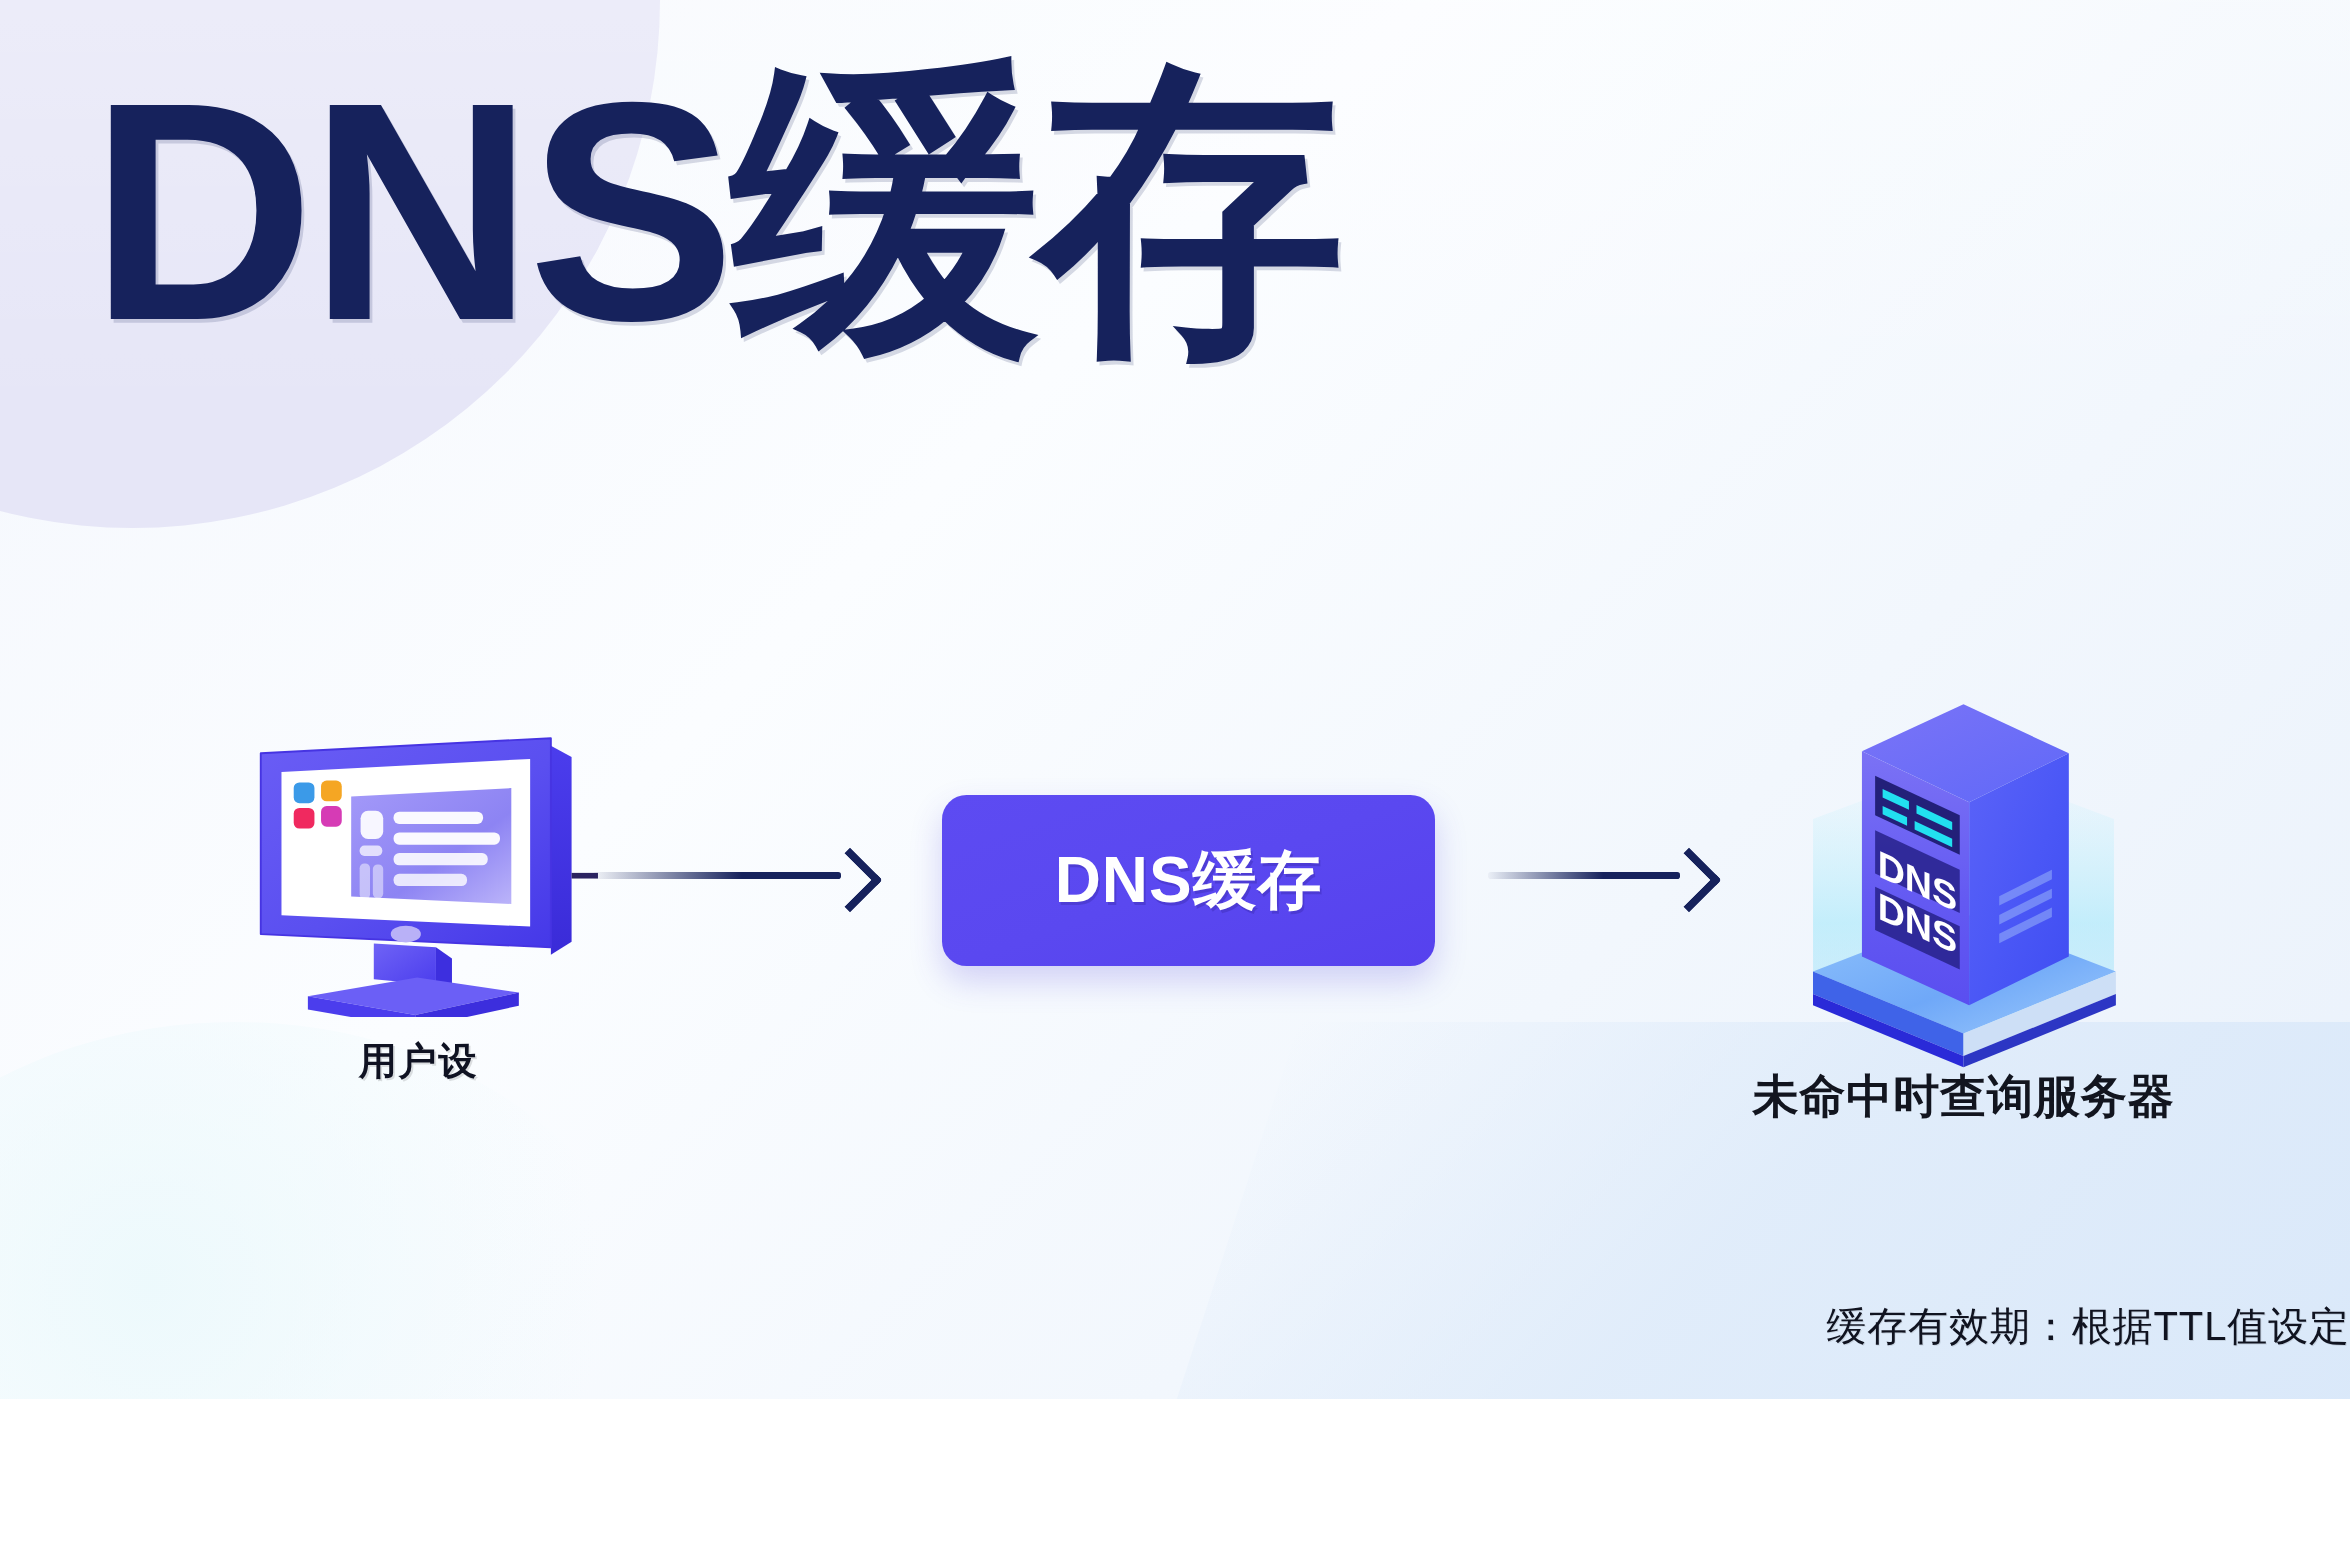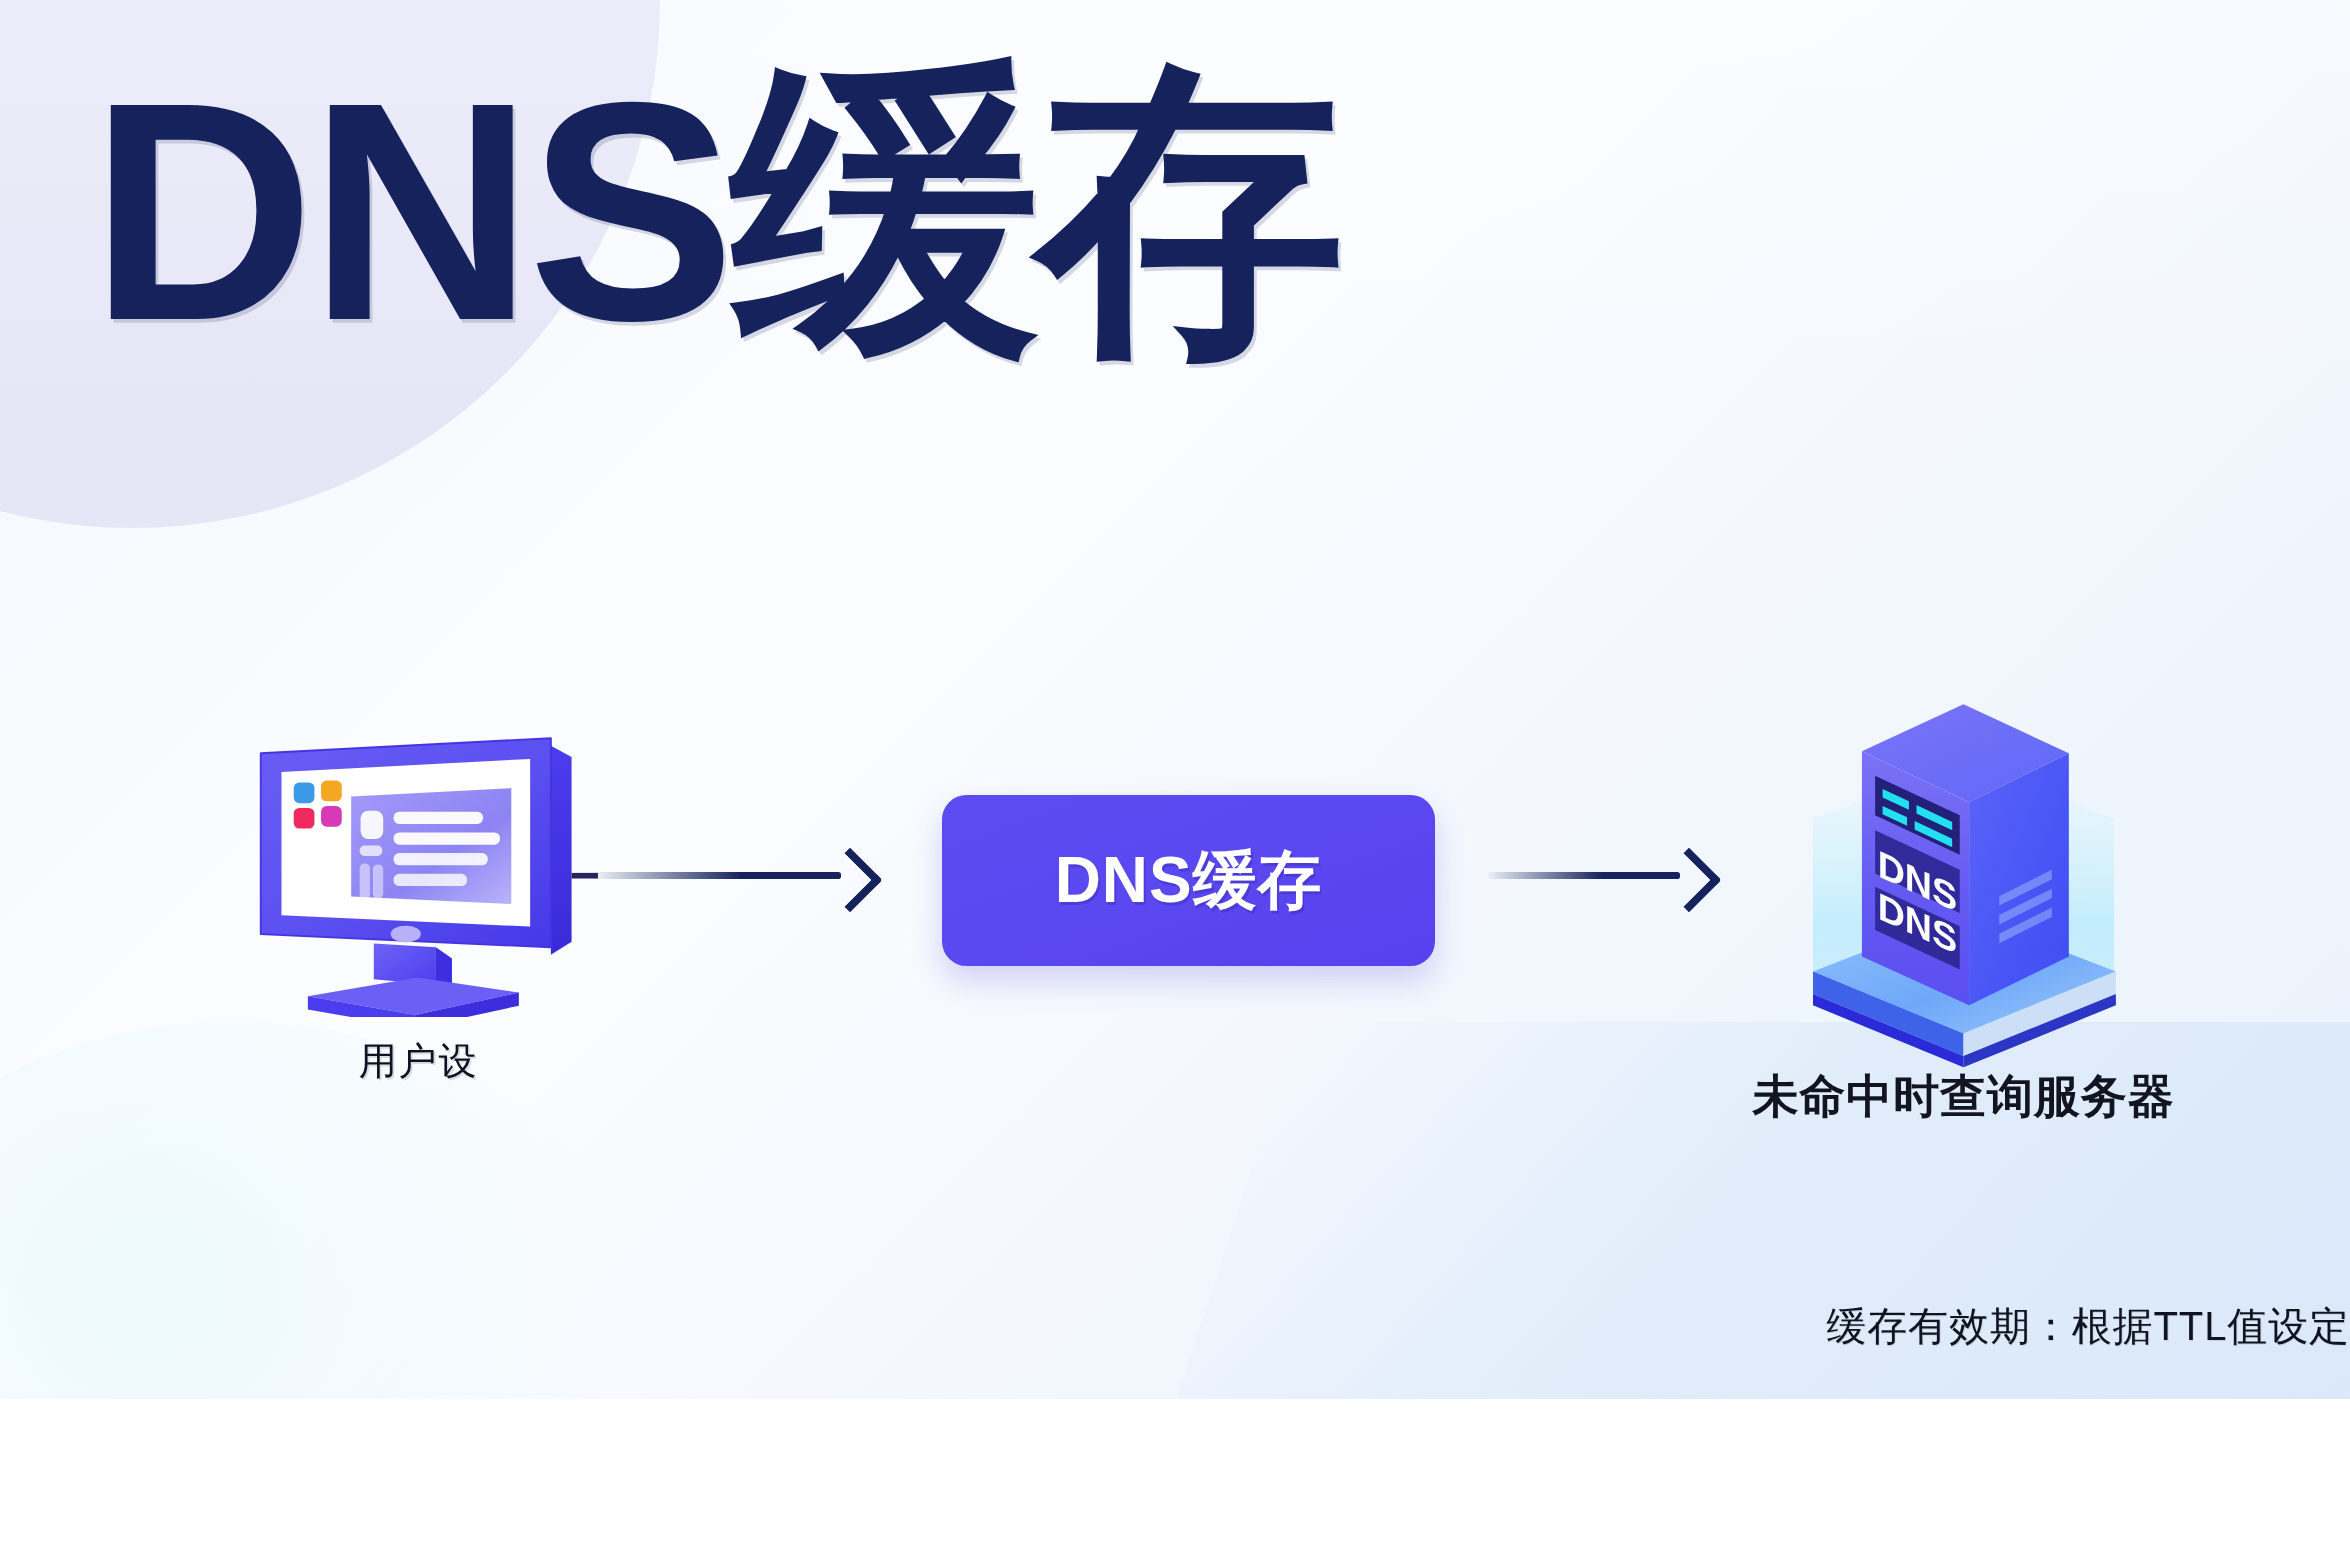--- a/index.html
+++ b/index.html
@@ -82,21 +82,21 @@
     width: 358px;
     height: 292px;
   }
   .node-caption {
     position: absolute;
     text-align: center;
     width: 527px;
   }
   .cap-title {
     font-size: 38px;
-    font-weight: 400;
+    font-weight: 700;
     color: #0f1222;
     letter-spacing: 1.9px;
     text-shadow: 1.9px 1.9px 0 rgba(0,0,0,0.12);
   }
   .cap-sub {
     font-size: 46px;
     font-weight: 700;
     color: #12151f;
     margin-top: 11px;
     letter-spacing: 0.9px;

